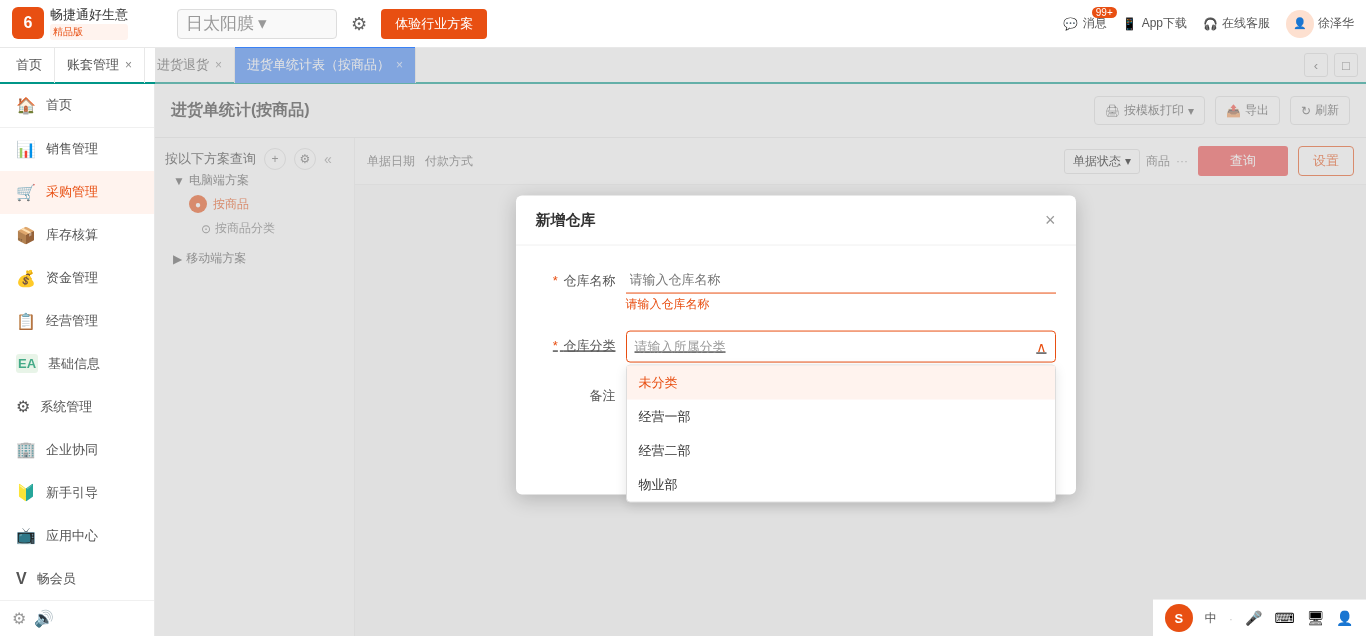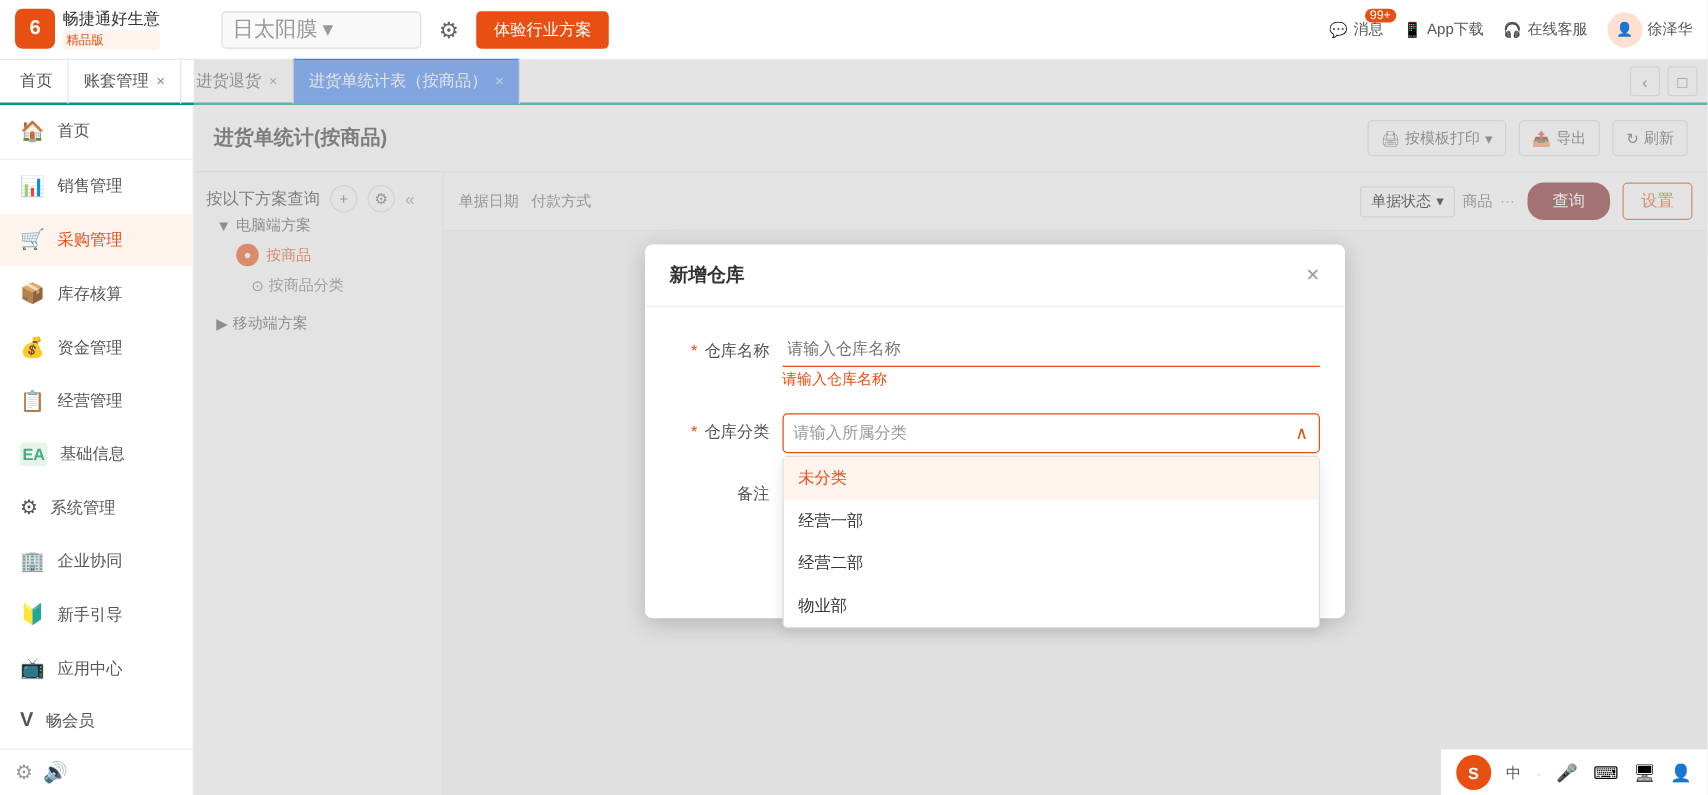--- a/index.html
+++ b/index.html
@@ -69,21 +69,21 @@
 
     
     .content-area { flex: 1; background: #f5f5f5; overflow: hidden; position: relative; }
     .content-header { background: #fff; padding: 12px 16px; display: flex; align-items: center; justify-content: space-between; border-bottom: 1px solid #e8e8e8; }
     .page-title { font-size: 16px; font-weight: bold; color: #333; }
     .content-header-right { display: flex; align-items: center; gap: 10px; }
     .header-action-btn {
       display: flex; align-items: center; gap: 4px; padding: 5px 10px;
       border: 1px solid #ddd; border-radius: 4px; background: white; cursor: pointer; font-size: 12px; color: #555;
     }
-    .query-btn { background: #7f1d1d; color: white; border: none; border-radius: 13px; padding: 6px 20px; cursor: pointer; font-size: 13px; }
+    .query-btn { background: #ef4444; color: white; border: none; border-radius: 3px; padding: 6px 32px; cursor: pointer; font-size: 13px; }
     .set-btn { background: white; color: #e84f12; border: 1px solid #e84f12; border-radius: 4px; padding: 5px 14px; cursor: pointer; font-size: 13px; }
     .filter-title-row { display: flex; align-items: center; gap: 8px; margin-bottom: 0; }
     .filter-title { font-size: 13px; color: #333; font-weight: 500; }
     .filter-icon-btn { width: 22px; height: 22px; border-radius: 50%; border: 1px solid #ddd; display: flex; align-items: center; justify-content: center; cursor: pointer; font-size: 12px; color: #666; }
     .filter-collapse { color: #999; cursor: pointer; font-size: 14px; }
     .scheme-tree { padding-left: 8px; }
     .scheme-group { margin-bottom: 4px; }
     .scheme-group-title { display: flex; align-items: center; gap: 4px; color: #555; font-size: 12px; cursor: pointer; padding: 2px 0; }
     .scheme-item { display: flex; align-items: center; gap: 6px; padding: 4px 0 4px 16px; cursor: pointer; color: #555; font-size: 12px; }
     .scheme-item.active { color: #e84f12; }
@@ -377,21 +377,21 @@
             <div class="form-label">
               <span class="required">*</span>
               <span>仓库名称</span>
             </div>
             <div class="form-control-wrap">
               <input type="text" class="form-input error-border" placeholder="请输入仓库名称" style="">
               <div class="error-msg">请输入仓库名称</div>
             </div>
           </div>
 
-          <div class="form-row" style="position:relative;">
+          <div class="form-row" style="position:relative;text-decoration:underline;">
             <div class="form-label">
               <span class="required">*</span>
               <span>仓库分类</span>
             </div>
             <div class="form-control-wrap" style="position:relative;">
               <div class="form-input-box active">
                 <span style="color:#999;font-size:13px;">请输入所属分类</span>
                 <span class="dropdown-arrow">∧</span>
               </div>
 

